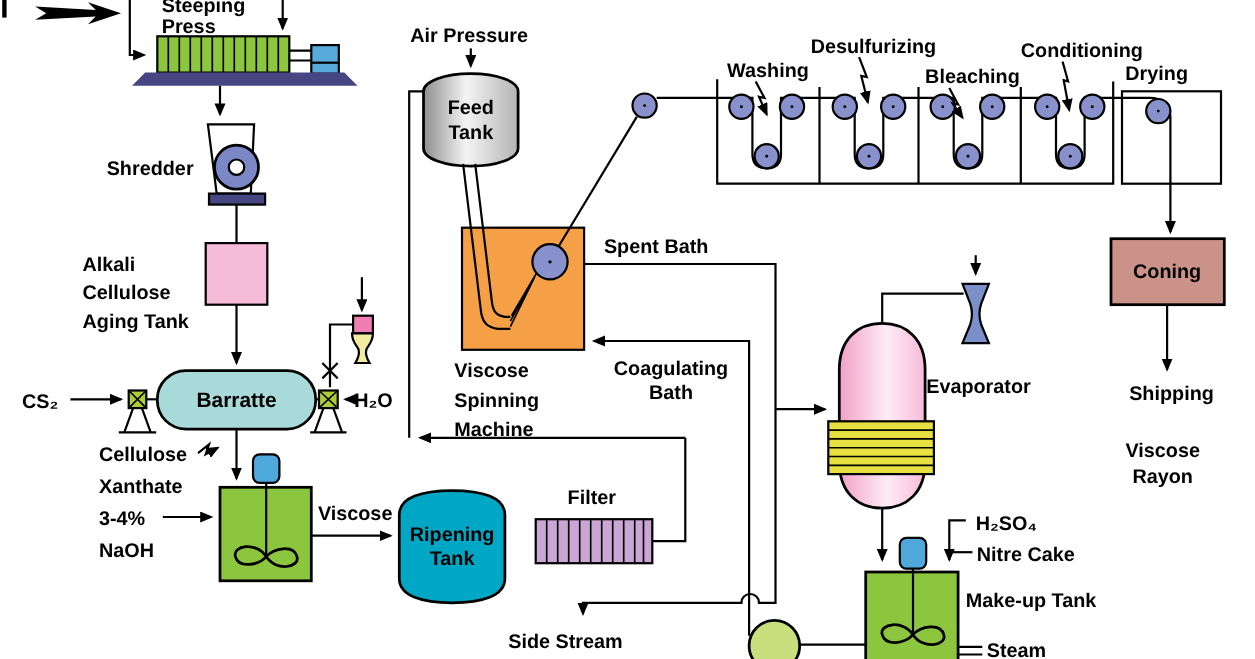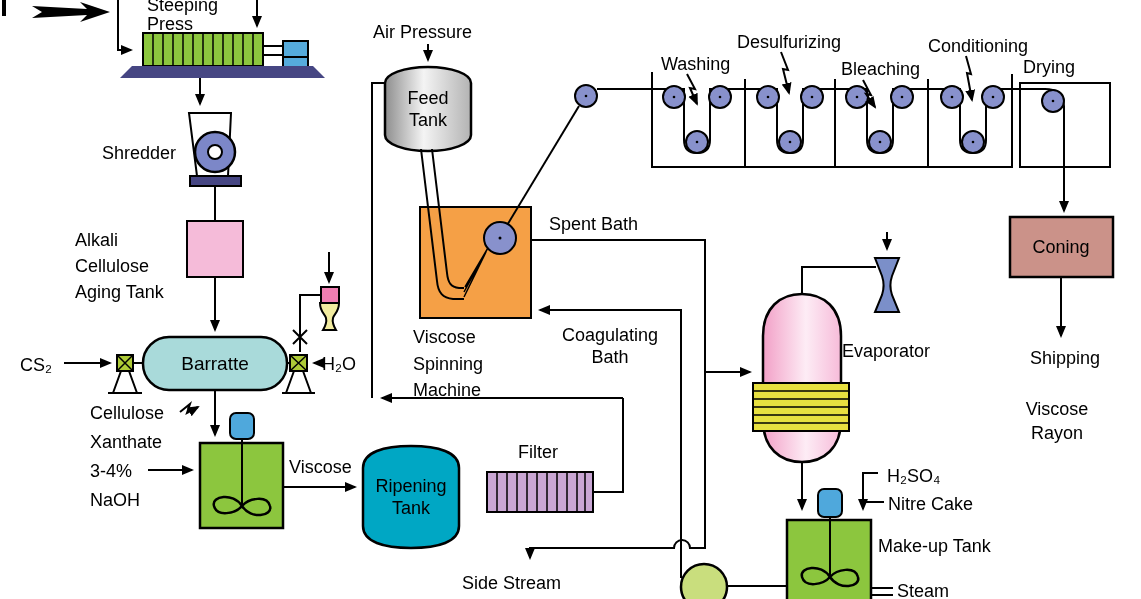--- a/index.html
+++ b/index.html
@@ -1,16 +1,16 @@
 <!DOCTYPE html>
 <html><head>
 <meta charset="utf-8">
 <style>
   html,body{margin:0;padding:0;background:#fff;}
-  .page{width:1141px;height:599px;position:relative;overflow:hidden;background:#fff;}
+  .page{width:1141px;height:599px;position:relative;overflow:hidden;background:#fff;font-weight:bold;}
   text{font-family:"Liberation Sans","DejaVu Sans",sans-serif;font-size:18px;fill:#000;}
   .mid{text-anchor:middle;}
   .end{text-anchor:end;}
   .ln{stroke:#000;stroke-width:2;fill:none;}
   .ln25{stroke:#000;stroke-width:2.5;fill:none;}
   .thin{stroke:#000;stroke-width:1.5;fill:none;}
   .shape{stroke:#000;stroke-width:2.5;}
   .shape2{stroke:#000;stroke-width:2;}
   .roller{fill:#8891CC;stroke:#000;stroke-width:2;}
   .dot{fill:#000;stroke:none;}

